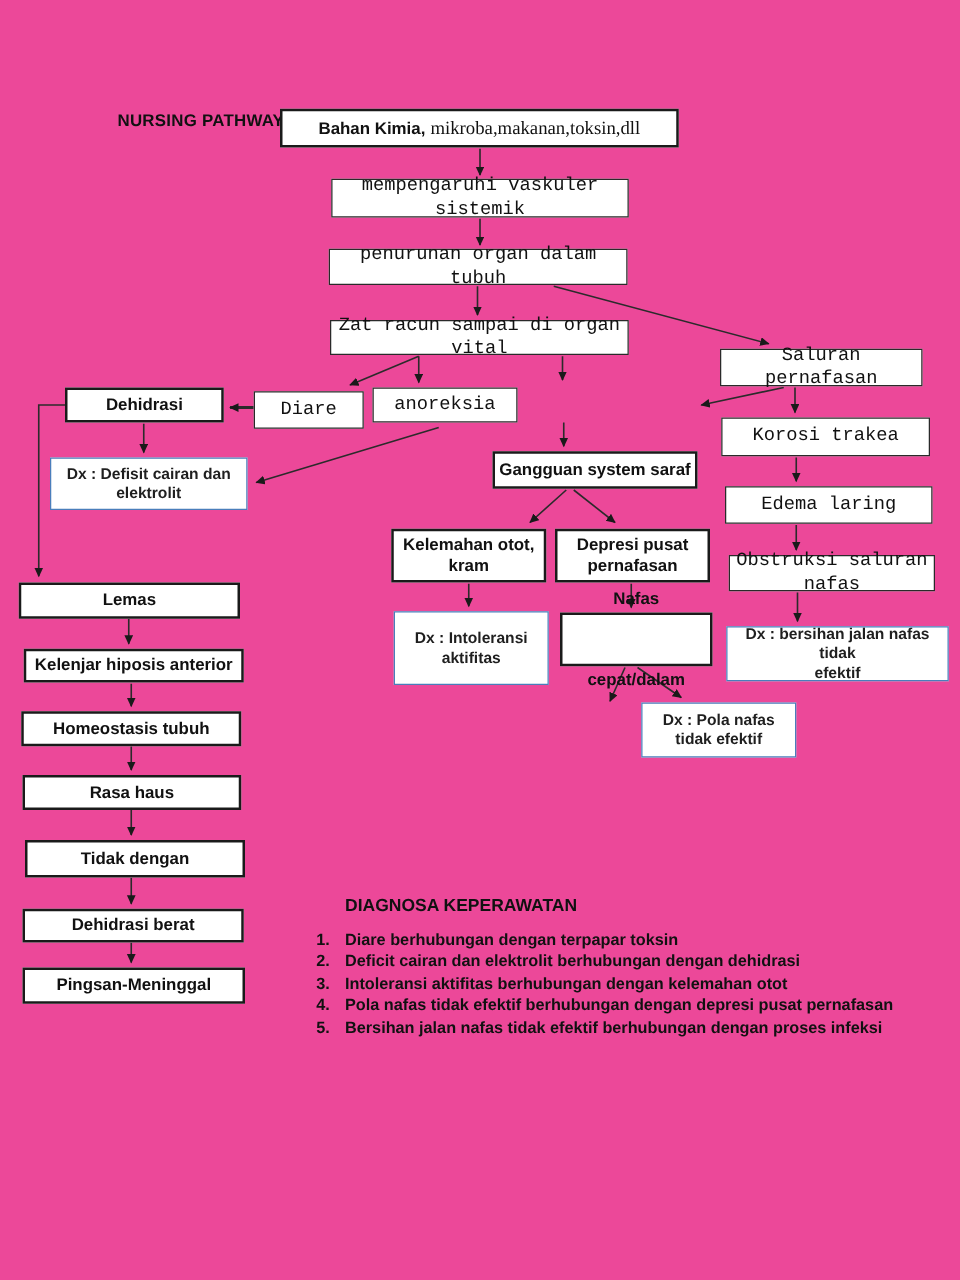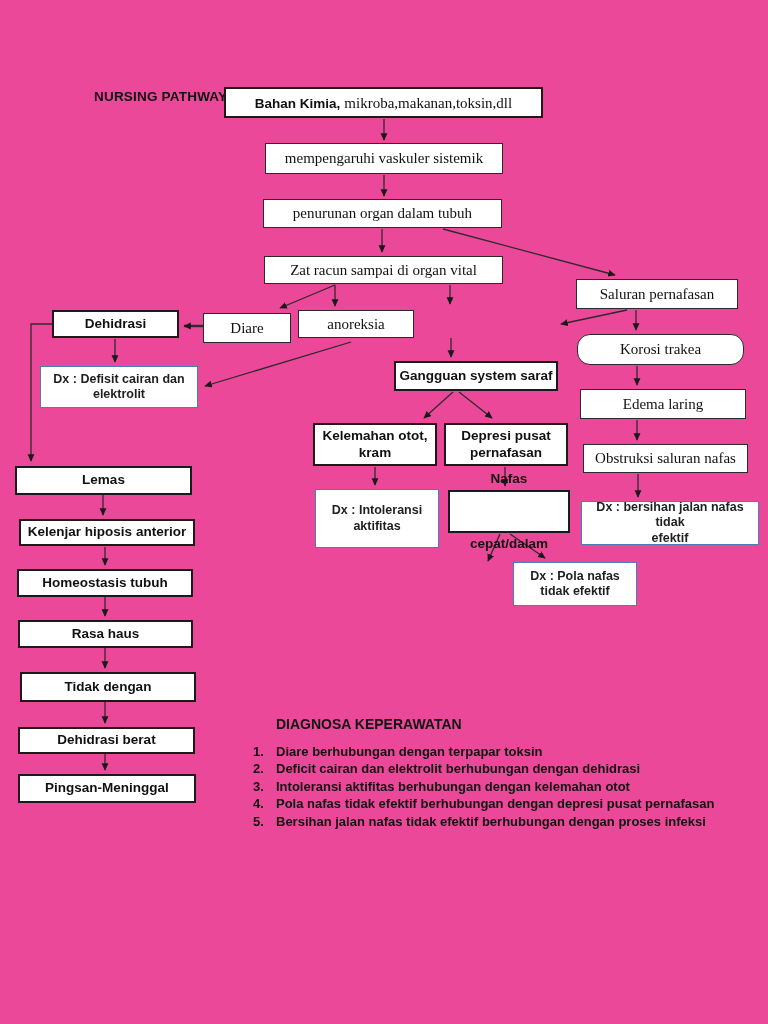--- a/index.html
+++ b/index.html
@@ -21,21 +21,21 @@
     flex-direction:column;
     align-items:center;
     justify-content:center;
     text-align:center;
     line-height:1.22;
     color:#111111;
   }
   .node .ln{display:block;}
   .bold{font-weight:bold;font-size:13.5px;}
   .serif{
-    font-family:Liberation Serif, serif;
+    font-family:Liberation Mono, monospace;
     font-size:15px;
     font-weight:400;
     border-width:1.5px;
     border-color:#2a2a2a;
   }
   .dx{
     border:1.6px solid var(--dx-blue,#4a7ebb);
     font-weight:bold;
     font-size:12.5px;
     color:#1f1f1f;
@@ -46,21 +46,21 @@
   
   #n-bahan{left:224px;top:87px;width:319px;height:31px;}
   #n-memp{left:265px;top:143px;width:238px;height:31px;}
   #n-penur{left:263px;top:199px;width:239px;height:29px;}
   #n-zat{left:264px;top:256px;width:239px;height:28px;}
   #n-saluran{left:576px;top:279px;width:162px;height:30px;}
   #n-dehidrasi{left:52px;top:310px;width:127px;height:28px;}
   #n-diare{left:203px;top:313px;width:88px;height:30px;}
   #n-anoreksia{left:298px;top:310px;width:116px;height:28px;}
   #n-pembuluh{left:423px;top:308px;width:133px;height:29px;}
-  #n-korosi{left:577px;top:334px;width:167px;height:31px;border-radius:13px;}
+  #n-korosi{left:577px;top:334px;width:167px;height:31px;}
   #n-dxdefisit{left:40px;top:366px;width:158px;height:42px;}
   #n-gangguan{left:394px;top:361px;width:164px;height:30px;}
   #n-edema{left:580px;top:389px;width:166px;height:30px;}
   #n-kelemahan{left:313px;top:423px;width:124px;height:43px;}
   #n-depresi{left:444px;top:423px;width:124px;height:43px;}
   #n-obstruksi{left:583px;top:444px;width:165px;height:29px;}
   #n-lemas{left:15px;top:466px;width:177px;height:29px;}
   #n-dxintol{left:315px;top:489px;width:124px;height:59px;}
   #n-nafas{left:448px;top:490px;width:122px;height:43px;gap:48px;}
   #n-dxbersihan{left:581px;top:501px;width:178px;height:44px;}

